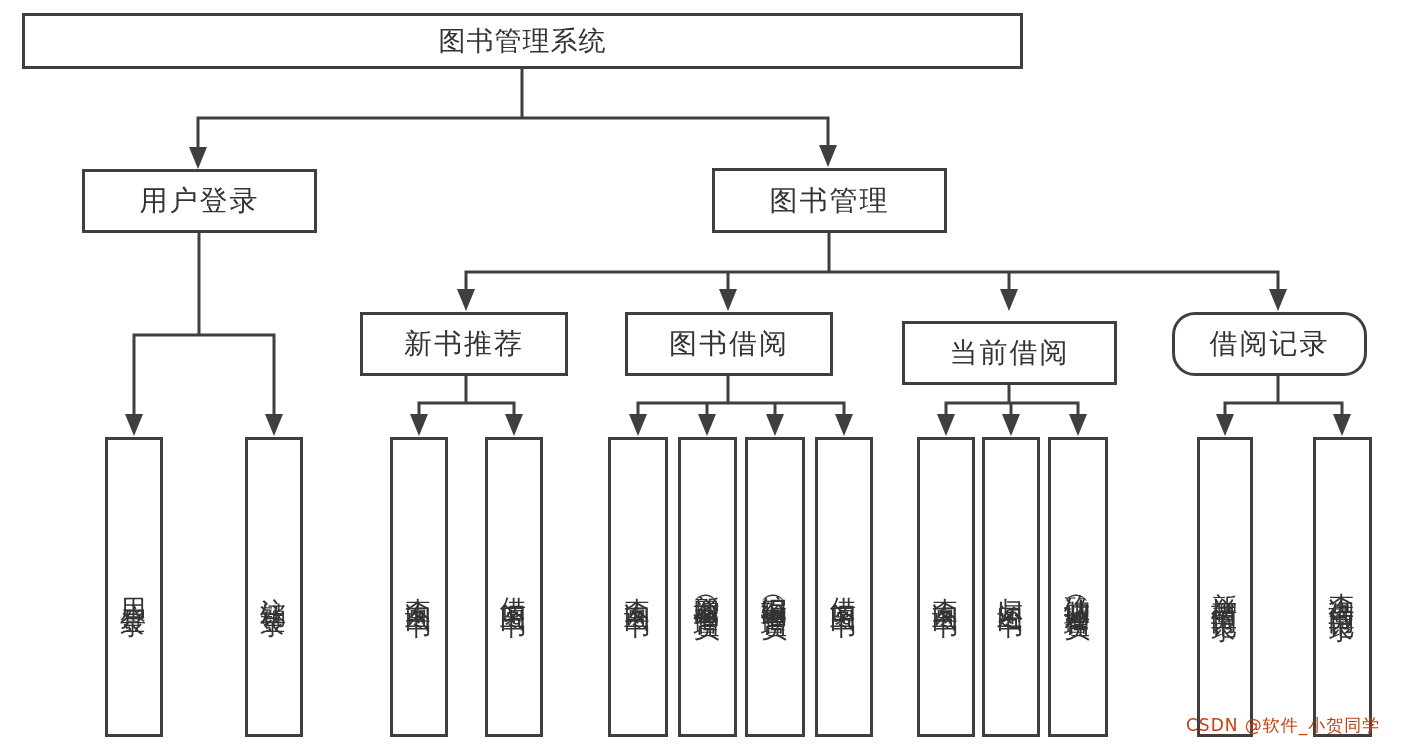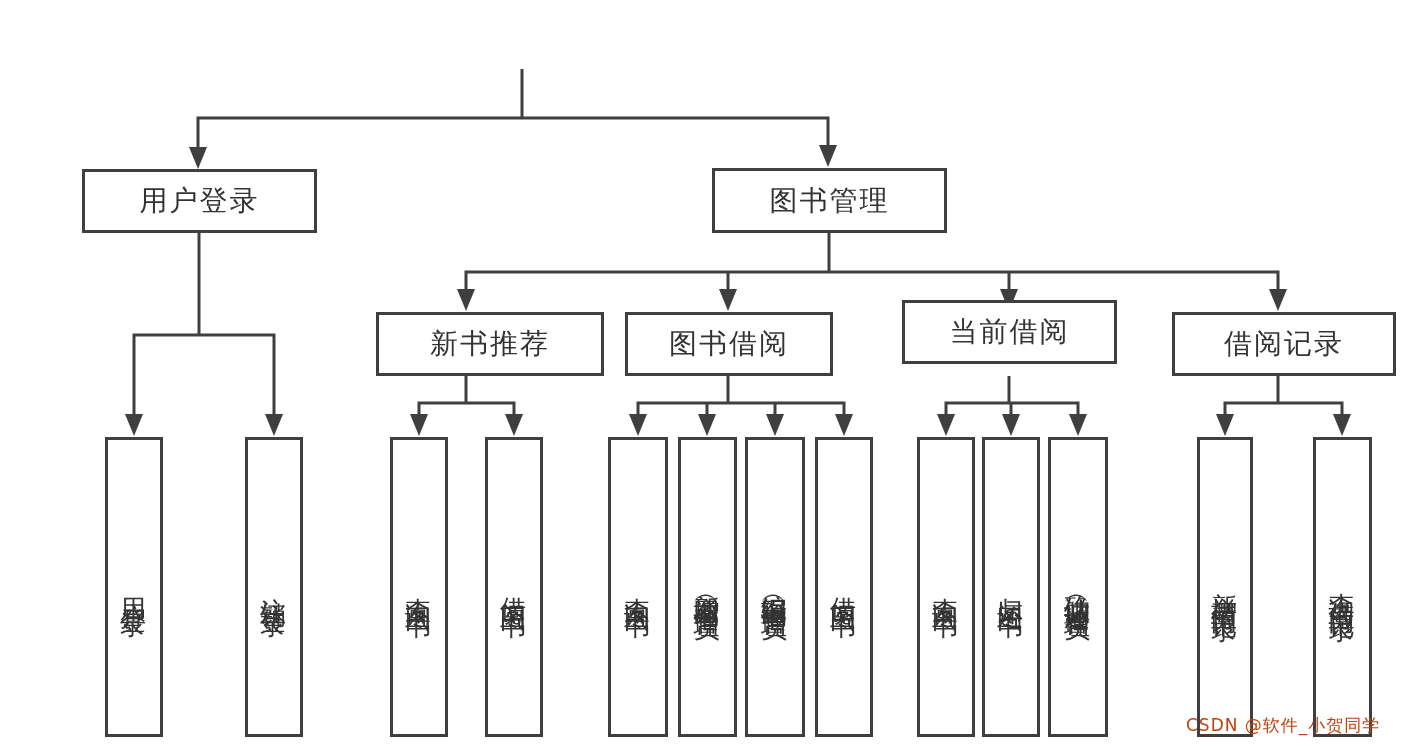--- a/index.html
+++ b/index.html
@@ -47,24 +47,24 @@
     text-orientation: mixed;
     font-size: 26px;
     letter-spacing: 5px;
     top: 437px;
     height: 300px;
   }
   
   .n-user-login  { left: 82px;  top: 169px; width: 235px; height: 64px; }
   .n-book-mgmt   { left: 712px; top: 168px; width: 235px; height: 65px; }
   
-  .n-new-book    { left: 376px;  top: 312px; width: 228px; height: 64px; }
+  .n-new-book    { left: 360px;  top: 312px; width: 208px; height: 64px; }
   .n-book-borrow { left: 625px;  top: 312px; width: 208px; height: 64px; text-align: center; }
-  .n-cur-borrow  { left: 902px;  top: 300px; width: 215px; height: 64px; }
-  .n-borrow-rec  { left: 1172px; top: 312px; width: 224px; height: 64px; }
+  .n-cur-borrow  { left: 902px;  top: 321px; width: 215px; height: 64px; }
+  .n-borrow-rec  { left: 1172px; top: 312px; width: 195px; height: 64px; border-radius: 23px; }
   
   .l1  { left: 105px;  width: 58px; }
   .l2  { left: 245px;  width: 58px; }
   .l3  { left: 390px;  width: 58px; }
   .l4  { left: 485px;  width: 58px; }
   .l5  { left: 608px;  width: 60px; }
   .l6  { left: 678px;  width: 59px; }
   .l7  { left: 745px;  width: 60px; }
   .l8  { left: 815px;  width: 58px; }
   .l9  { left: 917px;  width: 58px; }
@@ -133,20 +133,21 @@
       <polygon points="766,414 784,414 775,436"></polygon>
       <polygon points="835,414 853,414 844,436"></polygon>
       <polygon points="937,414 955,414 946,436"></polygon>
       <polygon points="1002,414 1020,414 1011,436"></polygon>
       <polygon points="1069,414 1087,414 1078,436"></polygon>
       <polygon points="1216,414 1234,414 1225,436"></polygon>
       <polygon points="1333,414 1351,414 1342,436"></polygon>
     </g>
   </svg>
 
+  <div class="node root-node">图书管理系统</div>
 
   <div class="node h-node n-user-login">用户登录</div>
   <div class="node h-node n-book-mgmt">图书管理</div>
 
   <div class="node h-node n-new-book">新书推荐</div>
   <div class="node h-node n-book-borrow">图书借阅</div>
   <div class="node h-node n-cur-borrow">当前借阅</div>
   <div class="node h-node n-borrow-rec">借阅记录</div>
 
   <div class="node v-node l1">用户登录</div>

